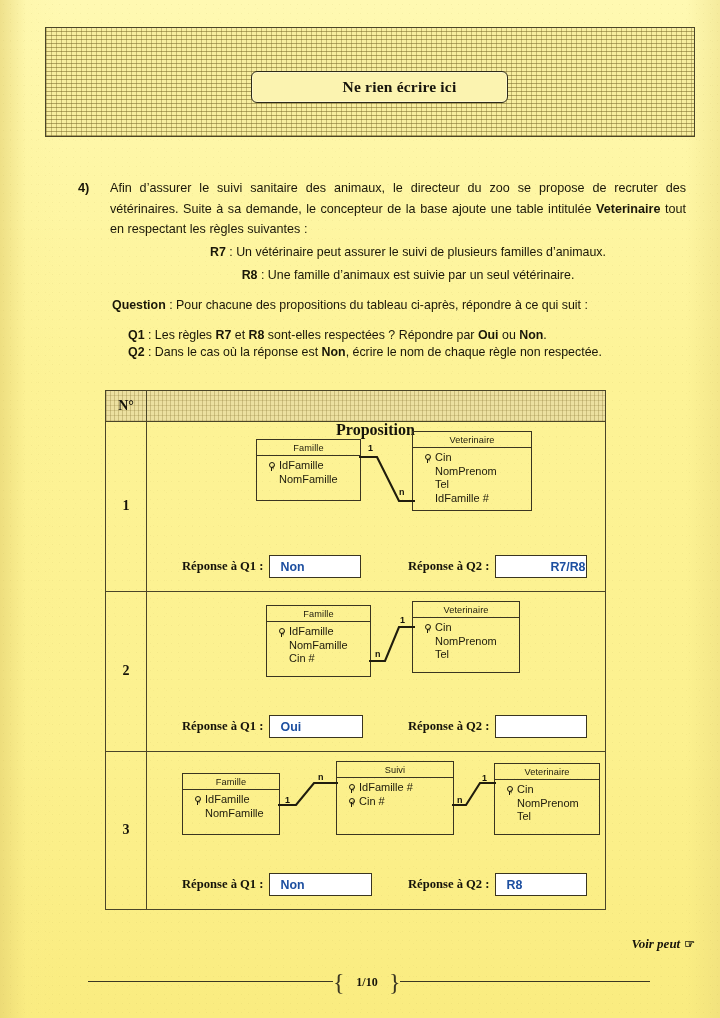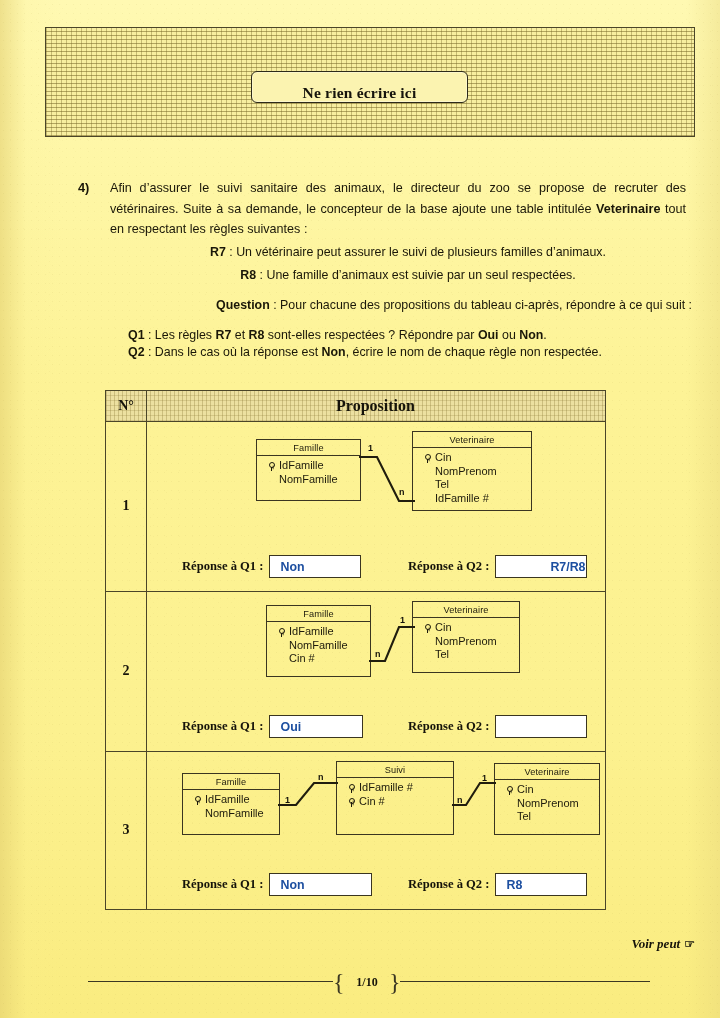--- a/index.html
+++ b/index.html
@@ -43,22 +43,23 @@
     background-image:
       repeating-linear-gradient(0deg, rgba(120,104,40,.55) 0px, rgba(120,104,40,.55) 1px, transparent 1px, transparent 4px),
       repeating-linear-gradient(90deg, rgba(120,104,40,.38) 0px, rgba(120,104,40,.38) 1px, transparent 1px, transparent 5px);
   }
   .banner-inner {
     position: absolute;
     left: 205px; top: 43px; width: 215px; height: 30px;
     background: #fbf3b0;
     border: 1.4px solid #2d2a18;
     border-radius: 6px;
-    display: flex; align-items: flex-end; justify-content: center;
+    display: flex; align-items: center; justify-content: center;
     box-shadow: 0 0 0 1px rgba(255,255,255,.35) inset;
+    padding-left: 40px;
   }
   .banner-inner span {
     font-family: "Liberation Serif", serif;
     font-weight: bold;
     font-size: 15.5px;
     color: #16140c;
     letter-spacing: .2px;
   }
 
   
@@ -90,21 +91,21 @@
   #r7 { top: 245px; }
   #r8 { top: 268px; }
 
   .question-line {
     position: absolute;
     left: 112px; width: 580px;
     font-size: 12.4px;
     color: #1a1708;
   }
   .question-line b { font-weight: bold; }
-  #ql0 { top: 298px; left: 112px; text-align: right; }
+  #ql0 { top: 298px; left: 112px; }
   #ql1 { top: 328px; left: 128px; }
   #ql2 { top: 345px; left: 128px; }
 
   
   .tbl {
     position: absolute;
     left: 105px; top: 390px;
     width: 501px; height: 520px;
     border: 1.4px solid #4a4528;
     box-sizing: border-box;
@@ -121,21 +122,21 @@
     position: absolute; top: 0; bottom: 0; left: 40px;
     width: 0; border-left: 1.3px solid #4a4528;
   }
   .head-no, .head-prop {
     position: absolute; top: 0; height: 30px;
     display: flex; align-items: center; justify-content: center;
     font-family: "Liberation Serif", serif;
     font-weight: bold; color: #15130a;
   }
   .head-no { left: 0; width: 40px; font-size: 14px; }
-  .head-prop { left: 40px; right: 0; font-size: 16px; }
+  .head-prop { left: 40px; right: 0; font-size: 16px; margin-top: 24px; }
 
   .row {
     position: absolute; left: 0; right: 0;
     border-bottom: 1.2px solid #4a4528;
   }
   .row.last { border-bottom: none; }
   #row1 { top: 30px; height: 170px; }
   #row2 { top: 200px; height: 160px; }
   #row3 { top: 360px; height: 158px; }
 
@@ -256,21 +257,21 @@
       <span>Ne rien écrire ici</span>
     </div>
   </div>
 
   <div class="q-block">
     <span class="q-num">4)</span>
     <div class="q-text"><span>Afin d’assurer le suivi sanitaire des animaux, le directeur du zoo se propose de recruter des vétérinaires. Suite à sa demande, le concepteur de la base ajoute une table intitulée </span><b>Veterinaire</b><span> tout en respectant les règles suivantes :</span></div>
   </div>
 
   <div class="rule-line" id="r7"><b>R7</b><span> : Un vétérinaire peut assurer le suivi de plusieurs familles d’animaux.</span></div>
-  <div class="rule-line" id="r8"><b>R8</b><span> : Une famille d’animaux est suivie par un seul respectées.</span></div>
+  <div class="rule-line" id="r8"><b>R8</b><span> : Une famille d’animaux est suivie par un seul vétérinaire.</span></div>
 
   <div class="question-line" id="ql0"><b>Question</b><span> : Pour chacune des propositions du tableau ci-après, répondre à ce qui suit :</span></div>
   <div class="question-line" id="ql1"><b>Q1</b><span> : Les règles </span><b>R7</b><span> et </span><b>R8</b><span> sont-elles respectées ? Répondre par </span><b>Oui</b><span> ou </span><b>Non</b><span>.</span></div>
   <div class="question-line" id="ql2"><b>Q2</b><span> : Dans le cas où la réponse est </span><b>Non</b><span>, écrire le nom de chaque règle non respectée.</span></div>
 
   <div class="tbl">
     <div class="tbl-head">
       <div class="head-no">N°</div>
       <div class="head-prop">Proposition</div>
     </div>

